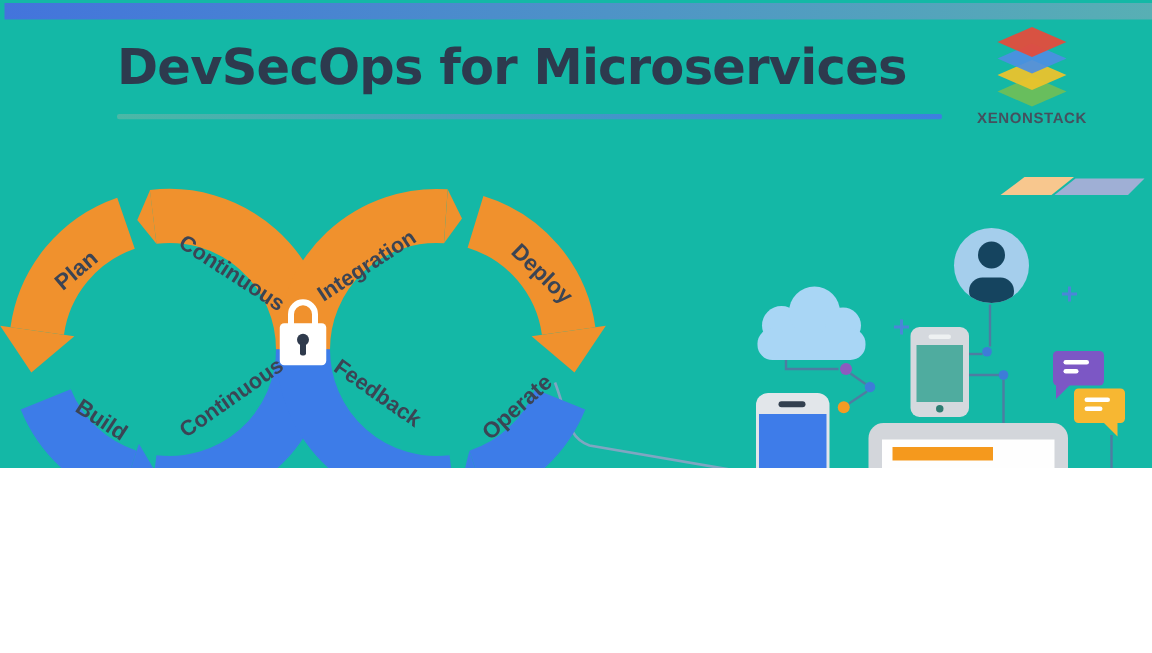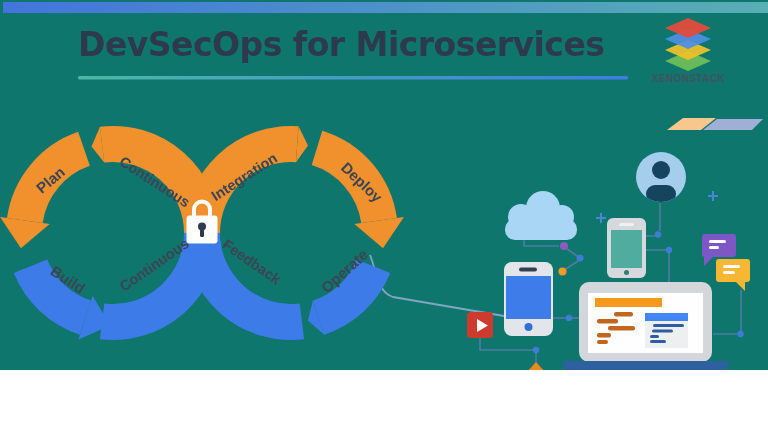--- a/index.html
+++ b/index.html
@@ -1,19 +1,19 @@
 <!DOCTYPE html>
 <html><head>
 <meta charset="utf-8">
 <style>
   html,body{margin:0;padding:0;background:#ffffff;}
   .canvas{
     position:relative;
-    width:768px;height:370px;
-    background:#0f766e;
+    width:768px;height:312px;
+    background:#14b8a6;
     overflow:hidden;
     font-family:"Liberation Sans", sans-serif;
   }
   svg{position:absolute;left:0;top:0;display:block;}
   .title-text{
     font-family:"DejaVu Sans","Liberation Sans",sans-serif;
     font-weight:bold;
     letter-spacing:-0.5px;
   }
   .loop-label{

